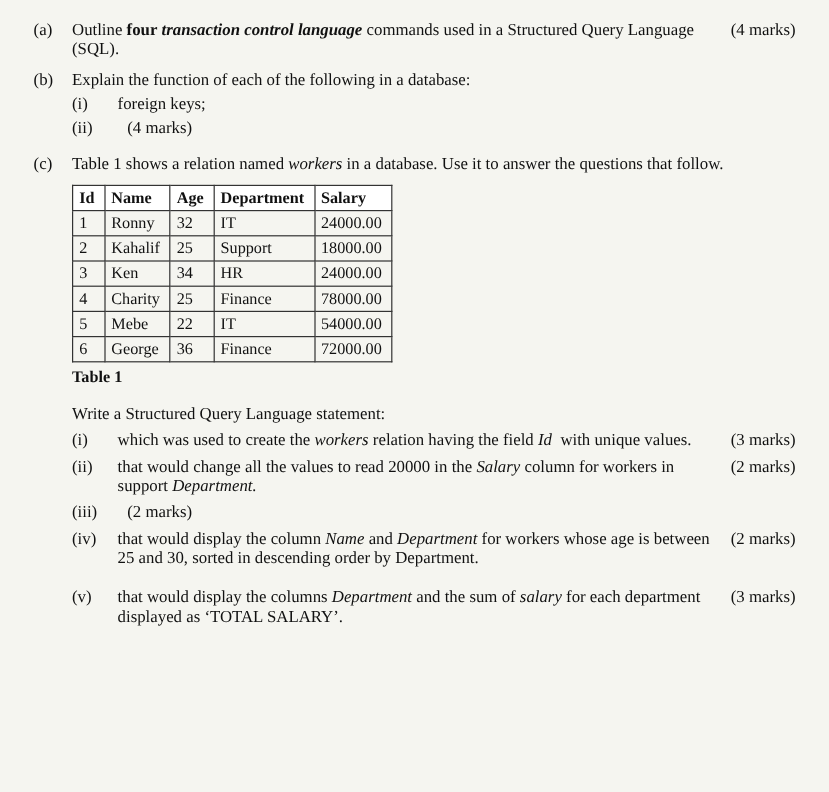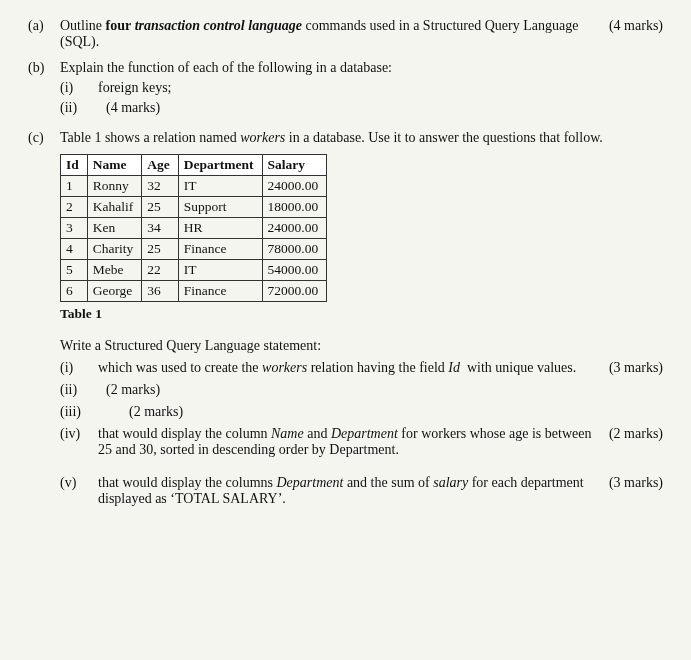--- a/index.html
+++ b/index.html
@@ -176,26 +176,29 @@
               </div>
               <div class="marks-part">(3 marks)</div>
             </div>
           </div>
         </div>
 
         <div class="sub-block" style="margin-bottom:6px;">
           <div class="sub-label">(ii)</div>
           <div class="sub-content">
             <div class="row-with-marks">
+              <div class="text-part">
+                that would change all the values to read 20000 in the <em>Salary</em> column for workers in support <em>Department.</em>
+              </div>
               <div class="marks-part">(2 marks)</div>
             </div>
           </div>
         </div>
 
-        <div class="sub-block" style="margin-bottom:6px;gap:23px;">
+        <div class="sub-block" style="margin-bottom:6px;">
           <div class="sub-label">(iii)</div>
           <div class="sub-content">
             <div class="row-with-marks">
               <div class="marks-part">(2 marks)</div>
             </div>
           </div>
         </div>
 
         <div class="sub-block" style="margin-bottom:17px;">
           <div class="sub-label">(iv)</div>

